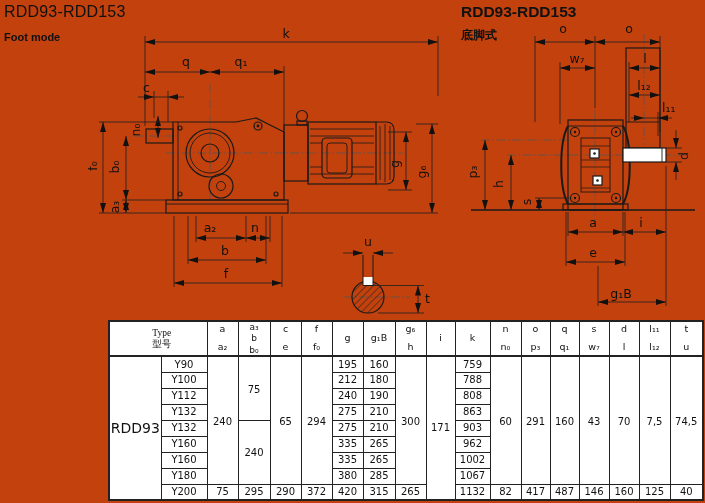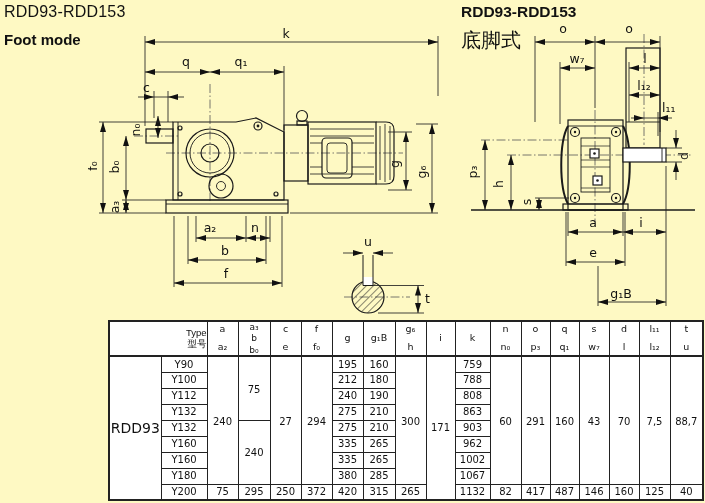--- a/index.html
+++ b/index.html
@@ -1,31 +1,31 @@
 <!DOCTYPE html>
 <html><head>
 <meta charset="utf-8">
 <style>
   *{margin:0;padding:0;box-sizing:border-box}
   html,body{background:#9a9a9a}
-  .page{position:relative;width:705px;height:503px;background:#fef9c3;color:#111;
+  .page{position:relative;width:705px;height:503px;background:#c2410c;color:#111;
         font-family:"Liberation Sans",sans-serif;overflow:hidden}
   .title-left{position:absolute;left:4px;top:3px;font-size:16px;font-weight:400;letter-spacing:.2px}
-  .subtitle-left{position:absolute;left:4px;top:31px;font-size:15px;font-weight:700}
+  .subtitle-left{position:absolute;left:4px;top:31px;font-size:11px;font-weight:700}
   .title-right{position:absolute;left:461px;top:3px;font-size:15.5px;font-weight:700}
-  .subtitle-right{position:absolute;left:461px;top:27px;font-size:20px;font-weight:400;font-family:"DejaVu Sans",sans-serif}
+  .subtitle-right{position:absolute;left:461px;top:27px;font-size:12px;font-weight:700;font-family:"DejaVu Sans",sans-serif}
   svg{position:absolute}
   svg text{font-family:"DejaVu Sans",sans-serif;font-size:12.5px;fill:#111;stroke:none}
   .dimtable{position:absolute;left:108px;top:320px;width:595px;border-collapse:collapse;
             table-layout:fixed;font-family:"DejaVu Sans",sans-serif;border:2px solid #222;background:#fff}
   .dimtable th,.dimtable td{border:1px solid #222;text-align:center;font-weight:400;
             font-size:10px;padding:0;line-height:1.15;color:#111}
   .dimtable thead th{border-bottom:2px solid #222;height:35px;font-size:9.5px;vertical-align:middle}
   .dimtable tbody td{height:16px;vertical-align:middle}
-  th.type{text-align:right;padding-left:7px;font-size:10.5px;font-family:Liberation Sans, sans-serif}
+  th.type{text-align:center;padding-left:7px;font-size:10.5px;font-family:Liberation Serif, serif}
   .hdr2{display:flex;flex-direction:column;justify-content:space-between;height:31px;padding:1px 0}
   .hdr3{display:flex;flex-direction:column;justify-content:space-between;height:33px;padding:0;font-size:9px}
   .hdr1{display:flex;align-items:center;justify-content:center;height:31px}
   td.vt{vertical-align:top;padding-top:2px}
   td.model{font-size:14px}
 </style>
 </head>
 <body>
 
 <div class="page">
@@ -387,34 +387,34 @@
             </div>
           </th>
       </tr>
     </thead>
     <tbody>
       <tr>
         <td class="model" rowspan="9">RDD93</td>
         <td>Y90</td>
         <td class="vt" rowspan="8">240</td>
         <td class="vt" rowspan="4">75</td>
-        <td class="vt" rowspan="8">27</td>
+        <td class="vt" rowspan="8">65</td>
         <td class="vt" rowspan="8">294</td>
         <td>195</td>
         <td>160</td>
         <td class="vt" rowspan="8">300</td>
         <td rowspan="9">171</td>
         <td>759</td>
         <td class="vt" rowspan="8">60</td>
         <td class="vt" rowspan="8">291</td>
         <td class="vt" rowspan="8">160</td>
         <td class="vt" rowspan="8">43</td>
         <td class="vt" rowspan="8">70</td>
         <td class="vt" rowspan="8">7,5</td>
-        <td class="vt" rowspan="8">88,7</td>
+        <td class="vt" rowspan="8">74,5</td>
       </tr>
       <tr>
         <td>Y100</td>
         <td>212</td>
         <td>180</td>
         <td>788</td>
       </tr>
       <tr>
         <td>Y112</td>
         <td>240</td>
@@ -449,21 +449,21 @@
       <tr>
         <td>Y180</td>
         <td>380</td>
         <td>285</td>
         <td>1067</td>
       </tr>
       <tr>
         <td>Y200</td>
         <td>75</td>
         <td>295</td>
-        <td>250</td>
+        <td>290</td>
         <td>372</td>
         <td>420</td>
         <td>315</td>
         <td>265</td>
         <td>1132</td>
         <td>82</td>
         <td>417</td>
         <td>487</td>
         <td>146</td>
         <td>160</td>

